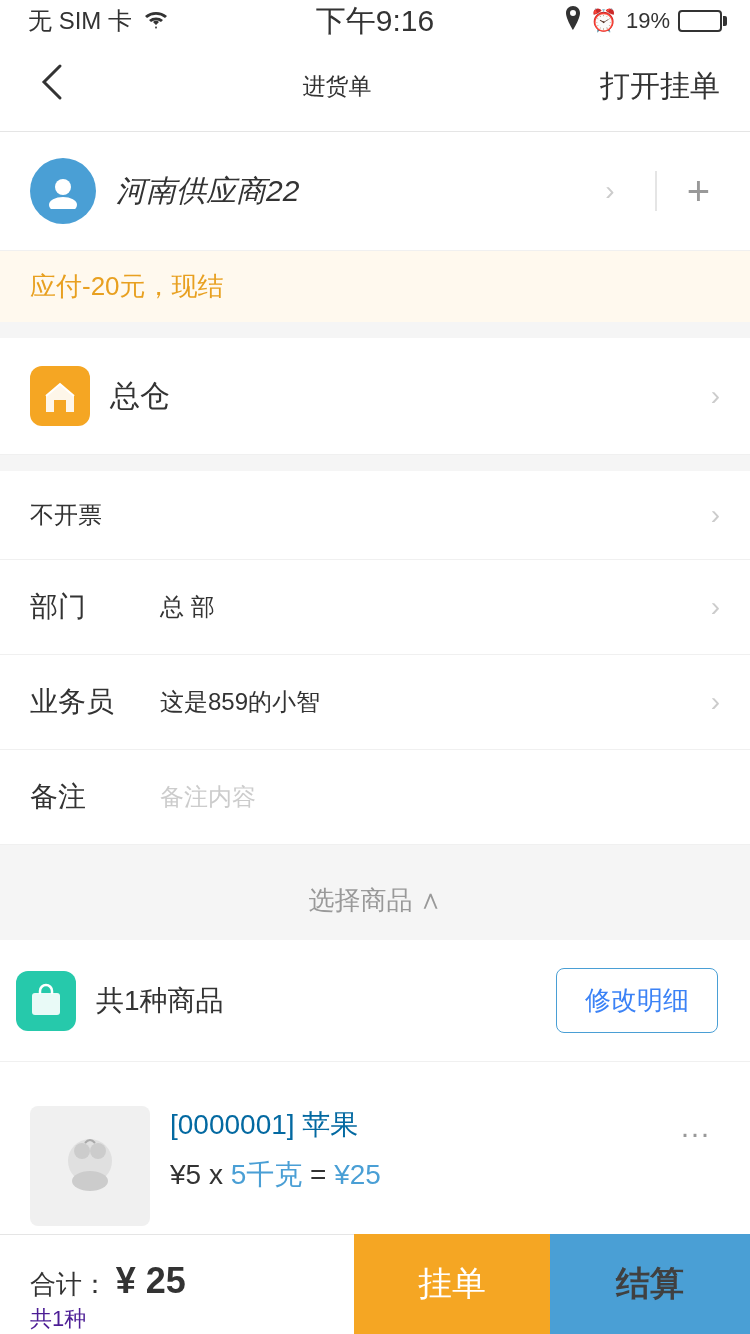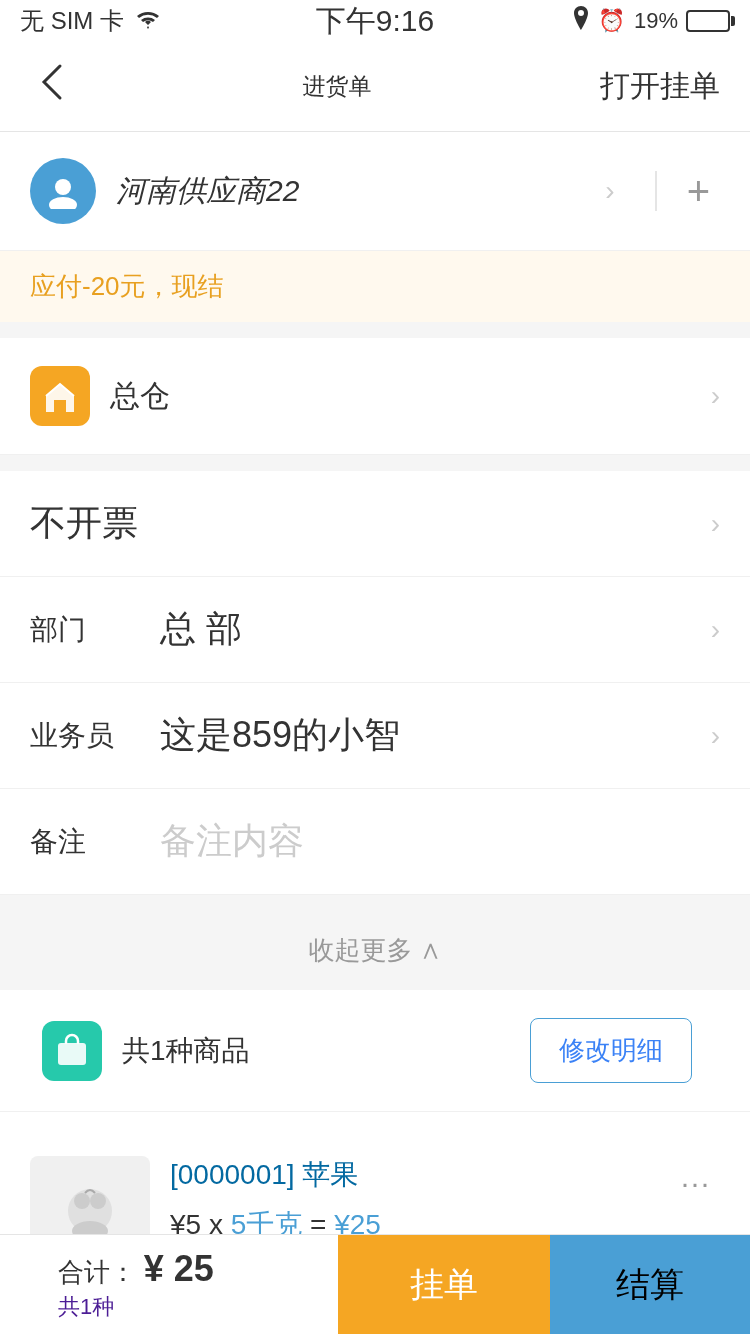--- a/index.html
+++ b/index.html
@@ -14,21 +14,21 @@
       overflow-x: hidden;
     }
 
     
     .status-bar {
       background: #fff;
       height: 42px;
       display: flex;
       align-items: center;
       justify-content: space-between;
-      padding: 0 20px;
+      padding: 0 28px;
       font-size: 24px;
       color: #333;
     }
     .status-left { display: flex; align-items: center; gap: 10px; }
     .status-center { font-size: 30px; font-weight: 500; position: absolute; left: 50%; transform: translateX(-50%); }
     .status-right { display: flex; align-items: center; gap: 8px; font-size: 22px; }
     .battery-icon {
       width: 44px; height: 22px; border: 2px solid #333; border-radius: 4px; position: relative; display: inline-block;
     }
     .battery-icon::after {
@@ -153,21 +153,21 @@
       border-bottom: 1px solid #f0f0f0;
     }
     .form-label {
       font-size: 28px;
       color: #333;
       width: 130px;
       flex-shrink: 0;
     }
     .form-value {
       flex: 1;
-      font-size: 36px;
+      font-size: 24px;
       color: #333;
     }
     .form-placeholder {
       color: #ccc;
     }
 
     
     .collapse-bar {
       background: #f5f5f5;
       padding: 22px 30px;
@@ -176,21 +176,21 @@
       color: #999;
       display: flex;
       align-items: center;
       justify-content: center;
       gap: 8px;
     }
 
     
     .products-header {
       background: #fff;
-      padding: 28px 42px;
+      padding: 28px 16px;
       display: flex;
       align-items: center;
       border-bottom: 1px solid #f0f0f0;
       margin-top: 0;
     }
     .products-icon-wrap {
       width: 60px; height: 60px;
       background: #26c9ab;
       border-radius: 12px;
       display: flex; align-items: center; justify-content: center;
@@ -262,24 +262,23 @@
     }
 
     
     .bottom-bar {
       position: fixed;
       bottom: 0;
       left: 0;
       width: 750px;
       height: 100px;
       display: flex;
-      align-items: center;
+      align-items: flex-end;
       background: #fff;
       border-top: 1px solid #e5e5e5;
-      padding-left: 28px;
     }
     .total-section {
       flex: 1;
       padding: 0 30px;
     }
     .total-label {
       font-size: 26px;
       color: #333;
       display: inline;
     }
@@ -290,38 +289,39 @@
     }
     .total-count {
       font-size: 22px;
       color: #4c1d95;
       display: block;
       margin-top: 2px;
     }
     .btn-pending {
       background: #f5a623;
       color: #fff;
-      width: 212px;
+      width: 196px;
       height: 100px;
       font-size: 34px;
       display: flex;
       align-items: center;
       justify-content: center;
       cursor: pointer;
     }
     .btn-checkout {
       background: #4a9fd5;
-      color: #000000;
+      color: #404040;
       width: 200px;
       height: 100px;
       font-size: 34px;
       display: flex;
       align-items: center;
       justify-content: center;
       cursor: pointer;
+      font-weight: bold;
     }
   </style>
 </head>
 <body>
 
 <div class="status-bar">
   <div class="status-left">
     <span>无 SIM 卡</span>
     <span>
       <svg width="28" height="22" viewBox="0 0 28 22">
@@ -399,21 +399,21 @@
     <span class="form-value">这是859的小智</span>
     <span class="row-arrow">›</span>
   </div>
   <div class="form-row">
     <span class="form-label">备注</span>
     <span class="form-value form-placeholder">备注内容</span>
   </div>
 </div>
 
 <div class="collapse-bar">
-  <span>收起更多 ∧</span>
+  <span>选择商品 ∧</span>
 </div>
 
 <div class="section">
   <div class="products-header">
     <div class="products-icon-wrap">
       <svg width="36" height="36" viewBox="0 0 36 36">
         <rect x="4" y="10" width="28" height="22" rx="3" fill="#fff" opacity="0.9"></rect>
         <path d="M12 10V8a6 6 0 0112 0v2" stroke="#fff" stroke-width="2.5" fill="none" stroke-linecap="round"></path>
       </svg>
     </div>

